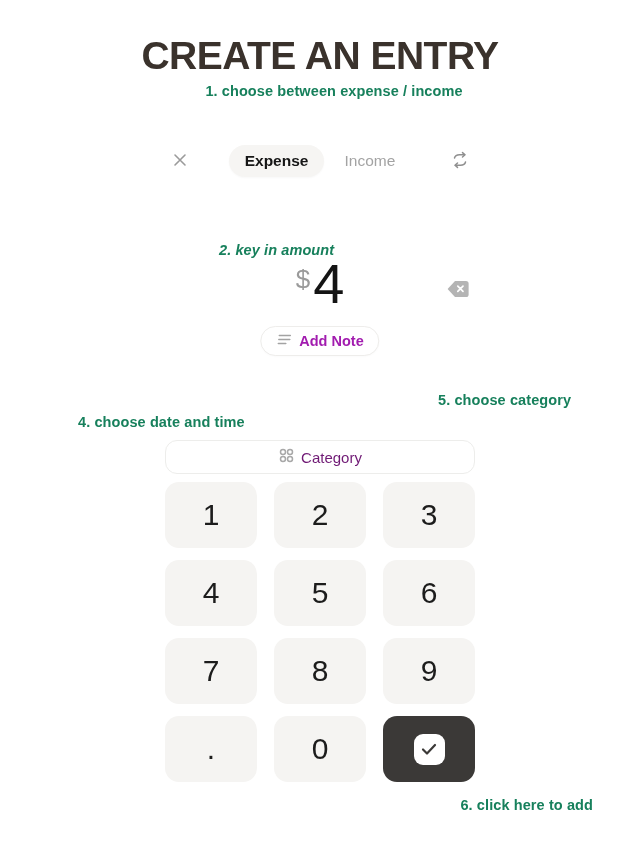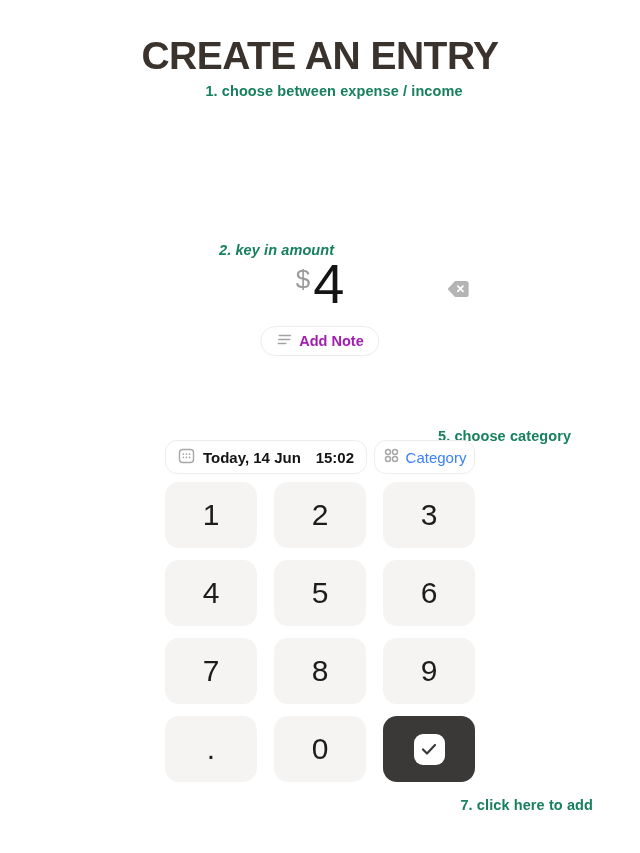--- a/index.html
+++ b/index.html
@@ -17,21 +17,21 @@
   }
   .annot {
     position:absolute; color:#17805c; font-size:14.5px; font-weight:600;
     letter-spacing:0.1px; white-space:nowrap;
   }
   .annot.center { left:0; width:100%; text-align:center; }
   .a1 { top:79px;padding-left:28px; }
   .a2 { top:238px; left:219px;font-style:italic; }
   .a3 { top:367px; }
   .a4 { top:410px; left:78px; }
-  .a5 { top:424px; left:438px; }
+  .a5 { top:388px; left:438px; }
   .a6 { top:793px; right:47px; text-align:right; }
 
   
   .toggle-row {
     position:absolute; top:140px; left:165px; width:310px; height:34px;
     display:flex; align-items:center; justify-content:space-between;
   }
   .icon-btn {
     width:30px; height:30px; display:flex; align-items:center; justify-content:center;
     background:transparent; border:none; cursor:pointer; border-radius:50%;
@@ -79,21 +79,21 @@
   .date-btn {
     flex:0 0 202px; display:flex; align-items:center;
     background:#fff; border:1px solid #ededeb; border-radius:12px;
     padding:0 12px; cursor:pointer; font-family:"Liberation Sans", sans-serif;
   }
   .date-label { font-size:15px; font-weight:bold; color:#141414; margin-left:8px; }
   .time-label { font-size:15px; font-weight:bold; color:#141414; margin-left:auto; }
   .category-btn {
     flex:1; display:flex; align-items:center; justify-content:center; gap:6px;
     background:#fff; border:1px solid #ededeb; border-radius:12px;
-    cursor:pointer; color:#3b82f6; font-size:15px; font-weight:500;
+    cursor:pointer; color:#701a75; font-size:15px; font-weight:500;
     font-family:"Liberation Sans", sans-serif;
   }
 
   
   .keypad {
     position:absolute; top:478px; left:165px; width:310px;
     display:grid; grid-template-columns:repeat(3, 92px); gap:12px 17px;
   }
   .key {
     height:66px; background:#f5f4f2; border:none; border-radius:14px;
@@ -108,20 +108,43 @@
 </style>
 </head>
 <body>
 
 <div class="screen">
 
   <div class="page-title">CREATE AN ENTRY</div>
 
   <div class="annot center a1">1. choose between expense / income</div>
 
+  <div class="toggle-row">
+    <button class="icon-btn">
+      <span>
+        <svg width="18" height="18" viewBox="0 0 18 18">
+            <path d="M4 4 L14 14 M14 4 L4 14" stroke="#9b9b9b" stroke-width="1.6" stroke-linecap="round" fill="none"></path>
+          </svg>
+      </span>
+    </button>
+    <div class="type-toggle">
+      <button class="seg selected">Expense</button>
+      <button class="seg">Income</button>
+    </div>
+    <button class="icon-btn">
+      <span>
+        <svg width="20" height="20" viewBox="0 0 20 20" fill="none" stroke="#8f8f8f" stroke-width="1.5" stroke-linecap="round" stroke-linejoin="round">
+          <path d="M4.5 8 C5 5.8 7 4.8 9.5 4.8 L14.5 4.8"></path>
+          <path d="M12.5 2.6 L15 4.8 L12.5 7"></path>
+          <path d="M15.5 12 C15 14.2 13 15.2 10.5 15.2 L5.5 15.2"></path>
+          <path d="M7.5 13 L5 15.2 L7.5 17.4"></path>
+        </svg>
+      </span>
+    </button>
+  </div>
 
   <div class="annot a2">2. key in amount</div>
 
   <div class="amount-row">
     <span class="currency">$</span>
     <span class="amount-value">4</span>
   </div>
 
   <button class="backspace-btn">
     <span>
@@ -136,40 +159,24 @@
     <span>
       <svg width="16" height="13" viewBox="0 0 16 13" fill="none" stroke="#a3a3a3" stroke-width="1.5" stroke-linecap="round">
         <path d="M3 2.5 L14 2.5"></path>
           <path d="M2.5 6.5 L13.5 6.5"></path>
           <path d="M2 10.5 L9.5 10.5"></path>
       </svg>
     </span>
     <span>Add Note</span>
   </button>
 
+  <div class="annot a4">4. choose date and time</div>
   <div class="annot a5">5. choose category</div>
 
   <div class="meta-row">
-    <button class="date-btn">
-      <span>
-        <svg width="17" height="17" viewBox="0 0 17 17">
-          <rect x="1.5" y="2.5" width="14" height="13" rx="3" fill="none" stroke="#a8a8a8" stroke-width="1.4"></rect>
-          <g fill="#a8a8a8">
-            <circle cx="5.4" cy="7.2" r="0.85"></circle>
-              <circle cx="8.5" cy="7.2" r="0.85"></circle>
-              <circle cx="11.6" cy="7.2" r="0.85"></circle>
-            <circle cx="5.4" cy="10.4" r="0.85"></circle>
-              <circle cx="8.5" cy="10.4" r="0.85"></circle>
-              <circle cx="11.6" cy="10.4" r="0.85"></circle>
-          </g>
-        </svg>
-      </span>
-      <span class="date-label">Today, 14 Jun</span>
-      <span class="time-label">15:02</span>
-    </button>
     <button class="category-btn">
       <span>
         <svg width="17" height="17" viewBox="0 0 17 17" fill="none" stroke="#a8a8a8" stroke-width="1.5">
           <circle cx="5" cy="5" r="2.5"></circle>
             <circle cx="12" cy="5" r="2.5"></circle>
           <circle cx="5" cy="12" r="2.5"></circle>
             <circle cx="12" cy="12" r="2.5"></circle>
         </svg>
       </span>
       <span>Category</span>
@@ -190,15 +197,15 @@
     <button class="key">0</button>
     <button class="key confirm">
       <span class="check-box">
         <svg width="16" height="13" viewBox="0 0 16 13" fill="none" stroke="#3b3937" stroke-width="2.2" stroke-linecap="round" stroke-linejoin="round">
           <path d="M2 6.5 L6 10.5 L14 2"></path>
         </svg>
       </span>
     </button>
   </div>
 
-  <div class="annot a6">7. click here to add</div>
+  <div class="annot a6">6. click here to add</div>
 
 </div>
 
 </body></html>

